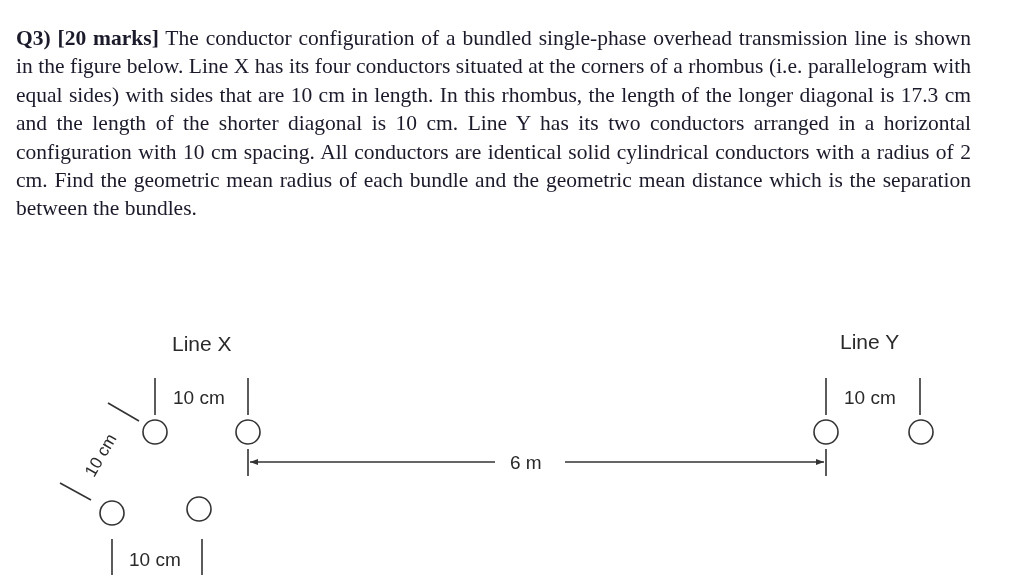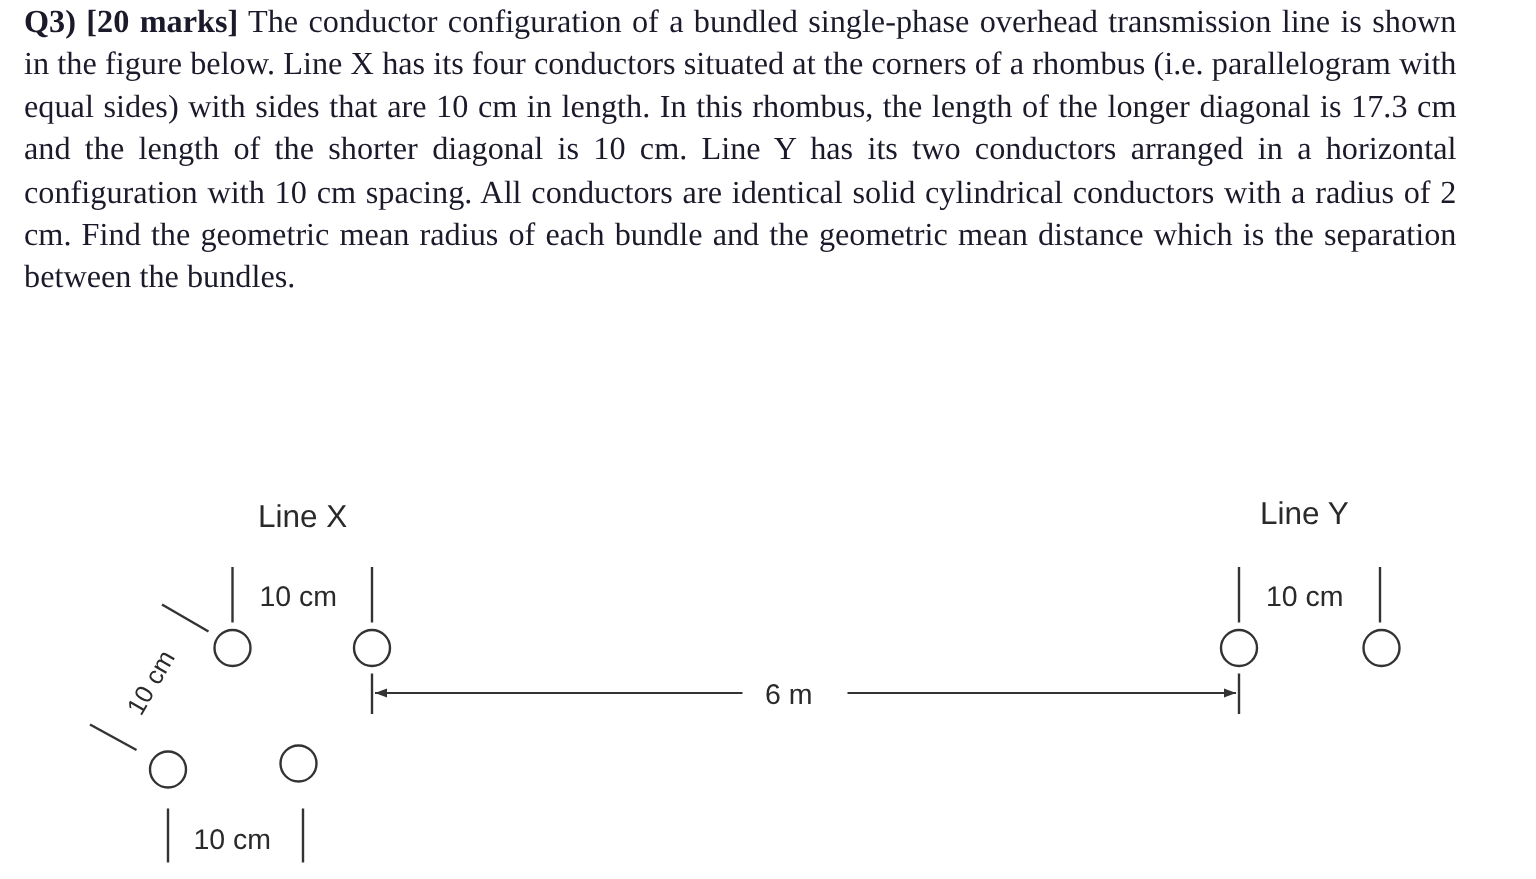--- a/index.html
+++ b/index.html
@@ -1,18 +1,18 @@
 <!DOCTYPE html>
 <html><head>
   <meta charset="utf-8">
   <style>
     html, body { margin: 0; padding: 0; background: #ffffff; }
     body { width: 1024px; height: 586px; position: relative; overflow: hidden; }
     .question {
-      position: absolute; left: 16px; top: 0; width: 955px;
+      position: absolute; left: 16px; top: 24px; width: 955px;
       font-family: "Liberation Serif", serif; font-size: 21.5px; line-height: 28.4px;
       color: #1a1a2a; text-align: justify; margin: 0;
     }
     .question .qnum { font-weight: bold; }
     .fig { position: absolute; left: 0; top: 0; width: 1024px; height: 586px; }
     .fig text { font-family: "Liberation Sans", sans-serif; fill: #2a2a2a; }
   </style>
 </head>
 <body>
 

